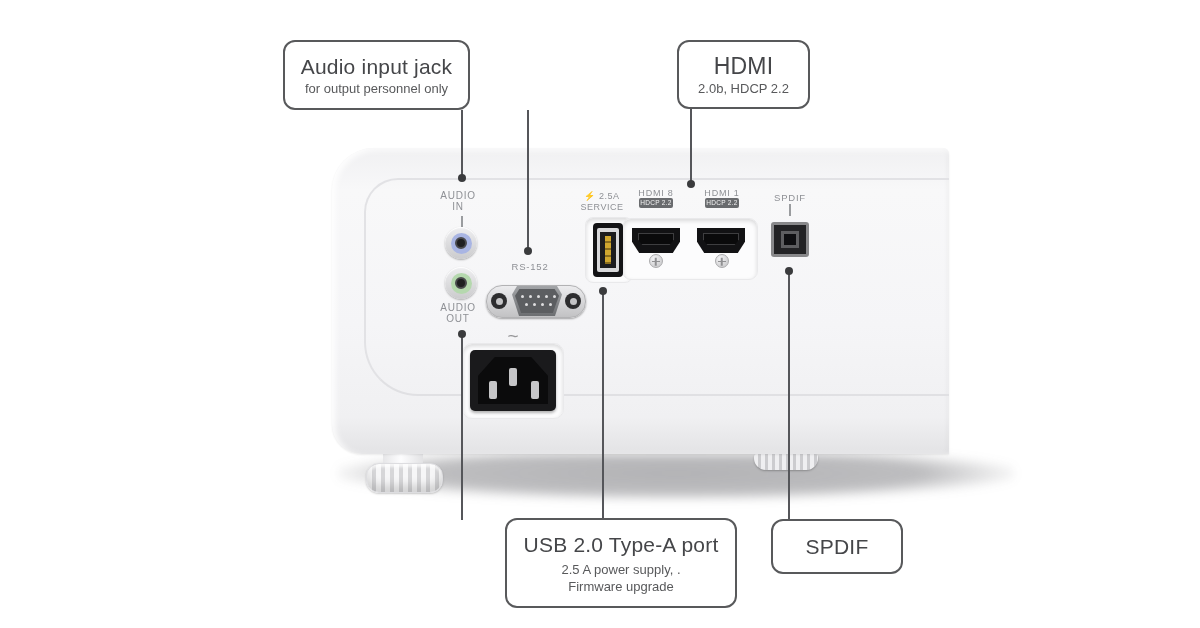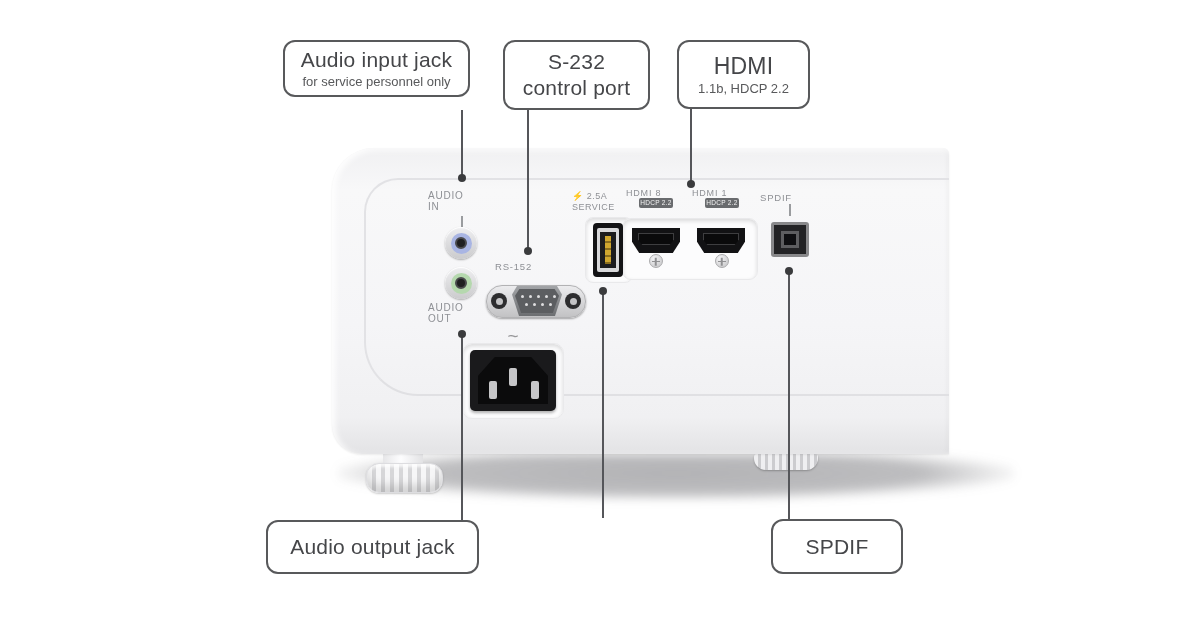--- a/index.html
+++ b/index.html
@@ -29,21 +29,21 @@
     z-index:5;
   }
   .panel-outline{
     position:absolute;left:364px;top:178px;width:585px;height:218px;box-sizing:border-box;
     border-left:2px solid #e2e2e5;border-top:2px solid #e2e2e5;border-bottom:2px solid #e0e0e3;
     border-radius:34px 0 0 54px;z-index:6;
   }
   
   .plabel{
     position:absolute;color:#8e9095;font-size:10px;line-height:11px;
-    letter-spacing:.8px;z-index:10;white-space:pre;
+    letter-spacing:.8px;text-align:center;z-index:10;white-space:pre;
   }
   .tick{position:absolute;width:2px;background:#9a9c9f;z-index:10;}
   
   .jack{position:absolute;width:32px;height:32px;border-radius:50%;
     background:linear-gradient(180deg,#efeff1,#cbcbcd);
     box-shadow:0 1px 2px rgba(0,0,0,.3), inset 0 1px 1px #ffffff;
     display:flex;align-items:center;justify-content:center;z-index:10;}
   .jack .ring{width:21px;height:21px;border-radius:50%;display:flex;align-items:center;justify-content:center;}
   .jack .hole{width:12px;height:12px;border-radius:50%;background:#1f1f21;border:2px solid #4a4a4d;box-sizing:border-box;}
   
@@ -197,37 +197,35 @@
   <div class="dot" style="left:524px;top:247px;"></div>
   <div class="line" style="left:690px;top:109px;height:76px;"></div>
   <div class="dot" style="left:687px;top:180px;"></div>
   <div class="line" style="left:461px;top:334px;height:186px;"></div>
   <div class="dot" style="left:458px;top:330px;"></div>
   <div class="line" style="left:602px;top:291px;height:227px;"></div>
   <div class="dot" style="left:599px;top:287px;"></div>
   <div class="line" style="left:788px;top:271px;height:248px;"></div>
   <div class="dot" style="left:785px;top:267px;"></div>
 
-  <div class="box" style="left:283px;top:40px;width:187px;height:57px;">
+  <div class="box" style="left:283px;top:40px;width:187px;height:70px;">
     <div class="title">Audio input jack</div>
-    <div class="sub">for service personnel only</div>
-  </div>
-
-  <div class="box" style="left:503px;top:40px;width:147px;height:70px;">
-    <div class="title">S-232</div>
-    <div class="title">control port</div>
-  </div>
+    <div class="sub">for output personnel only</div>
+  </div>
+
 
   <div class="box" style="left:677px;top:40px;width:133px;height:69px;">
     <div class="title title-lg">HDMI</div>
-    <div class="sub">1.1b, HDCP 2.2</div>
-  </div>
-
-  <div class="box" style="left:266px;top:520px;width:213px;height:54px;">
-    <div class="title">Audio output jack</div>
-  </div>
-
+    <div class="sub">2.0b, HDCP 2.2</div>
+  </div>
+
+
+  <div class="box" style="left:505px;top:518px;width:232px;height:90px;">
+    <div class="title">USB 2.0 Type-A port</div>
+    <div class="sub" style="margin-top:3px;">2.5 A power supply, .</div>
+    <div class="sub">Firmware upgrade</div>
+  </div>
 
   <div class="box" style="left:771px;top:519px;width:132px;height:55px;">
     <div class="title">SPDIF</div>
   </div>
 
 </div>
 
 </body></html>

